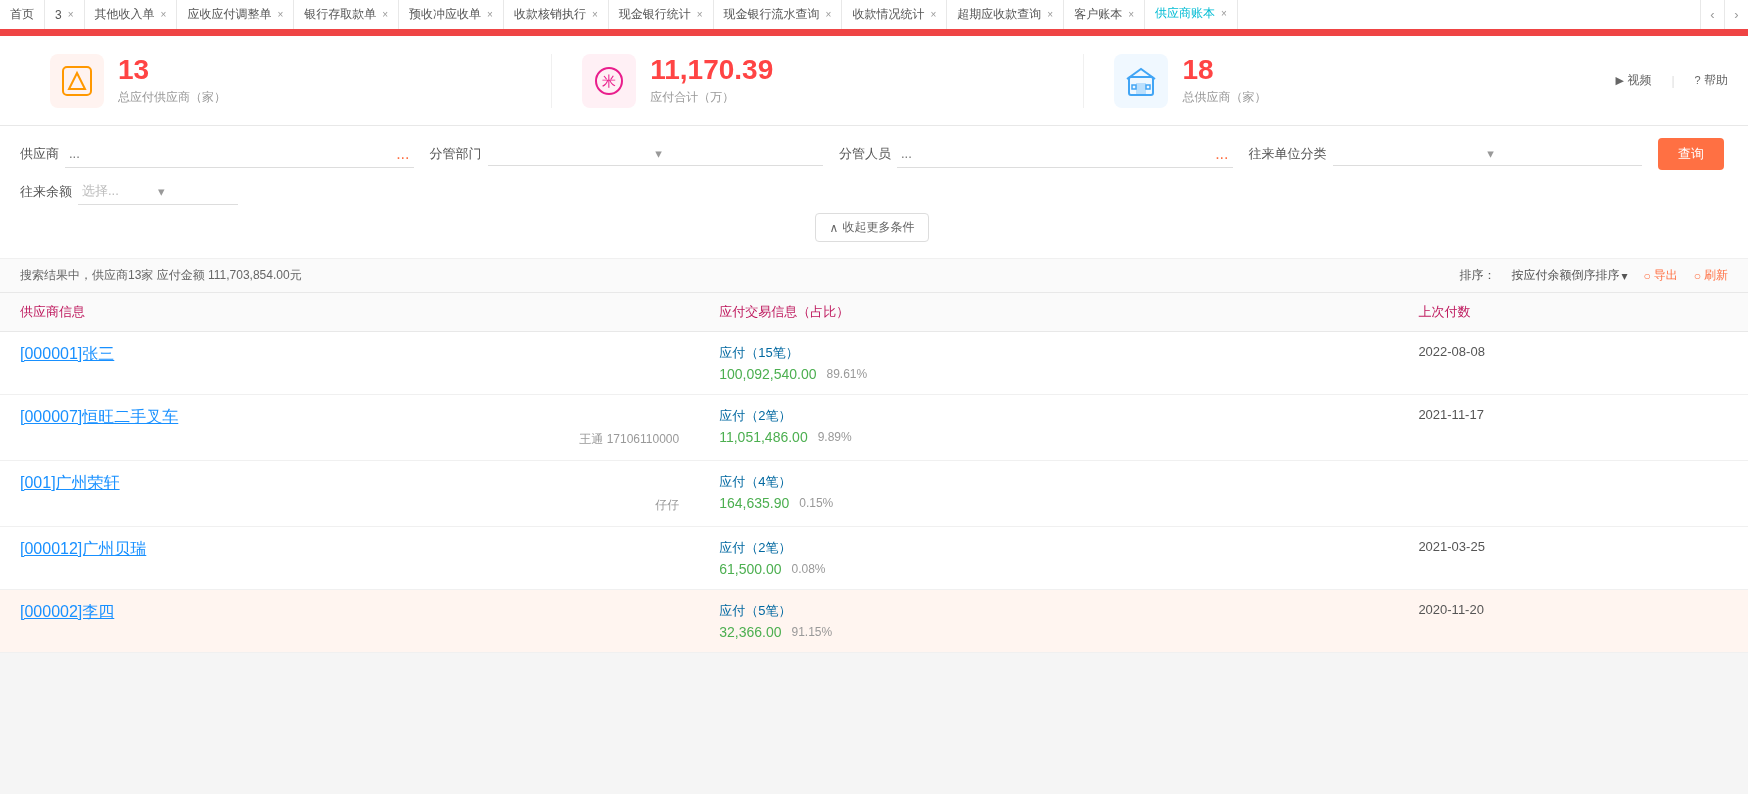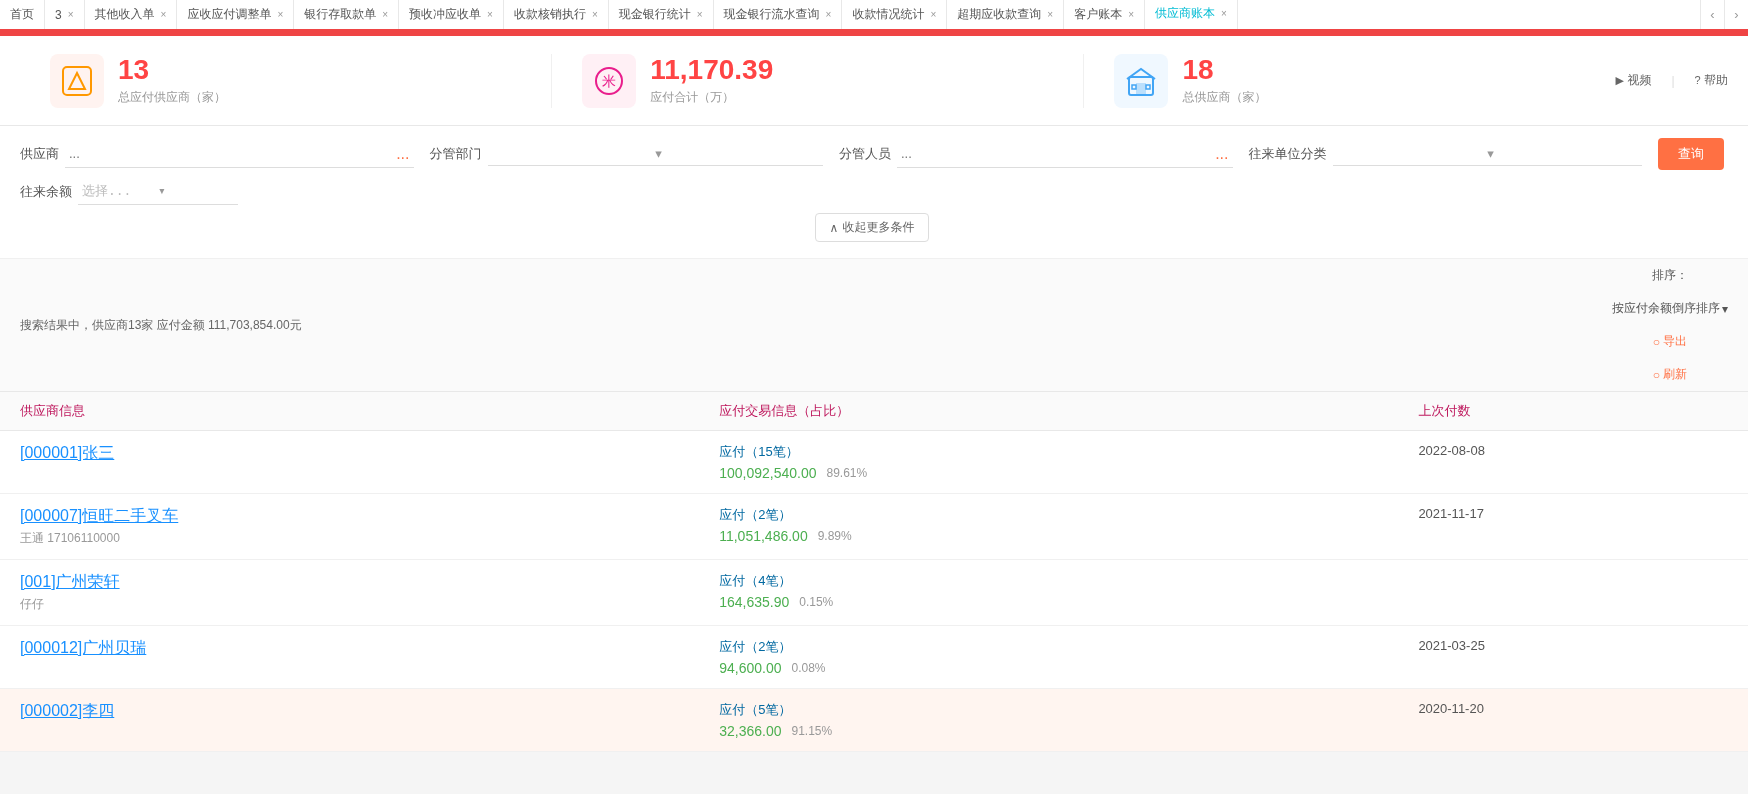--- a/index.html
+++ b/index.html
@@ -151,21 +151,20 @@
       background: #fafafa;
       border-bottom: 1px solid #e8e8e8;
       font-size: 12px;
       color: #666;
     }
     .results-actions {
       display: flex;
       align-items: center;
       gap: 16px;
       font-size: 12px;
-      flex-direction: column;
     }
     .results-actions .sort-label { color: #555; }
     .results-actions .sort-btn {
       color: #555;
       cursor: pointer;
       display: flex;
       align-items: center;
       gap: 2px;
     }
     .results-actions .action-btn {
@@ -209,20 +208,21 @@
     .supplier-link {
       color: #1890ff;
       text-decoration: underline;
       cursor: pointer;
       font-size: 16px;
     }
     .supplier-sub {
       color: #999;
       font-size: 12px;
       margin-top: 3px;
+      text-align: right;
     }
     .amount-green {
       color: #4caf50;
       font-size: 14px;
       font-weight: 500;
     }
     .amount-label {
       color: #0369a1;
       font-size: 13px;
       margin-bottom: 4px;
@@ -377,21 +377,21 @@
         <span class="chevron-icon">▾</span>
       </div>
     </div>
 
     <button class="search-btn">查询</button>
   </div>
   <div class="filter-row">
 
     <div class="filter-item" style="flex:0 0 240px;">
       <span class="filter-label">往来余额</span>
-      <div class="select-wrapper" style="max-width:160px;font-family:Liberation Mono, monospace;">
+      <div class="select-wrapper" style="max-width:160px;">
         <span style="color:#bbb;">选择...</span>
         <span class="chevron-icon">▾</span>
       </div>
     </div>
   </div>
 
   <div style="text-align:center;">
     <button class="collapse-btn">
       <span>∧</span>
       <span>收起更多条件</span>
@@ -459,21 +459,21 @@
               <span class="percent">0.15%</span>
             </div>
           </td>
           <td class="date-text"></td>
         </tr>
         <tr>
           <td><span class="supplier-link">[000012]广州贝瑞</span></td>
           <td>
             <div class="amount-label">应付（2笔）</div>
             <div style="display: flex; align-items: center;">
-              <span class="amount-green">94,600.00</span>
+              <span class="amount-green">61,500.00</span>
               <span class="percent">0.08%</span>
             </div>
           </td>
           <td class="date-text">2021-03-25</td>
         </tr>
         <tr class="highlighted">
           <td><span class="supplier-link">[000002]李四</span></td>
           <td>
             <div class="amount-label">应付（5笔）</div>
             <div style="display: flex; align-items: center;">

